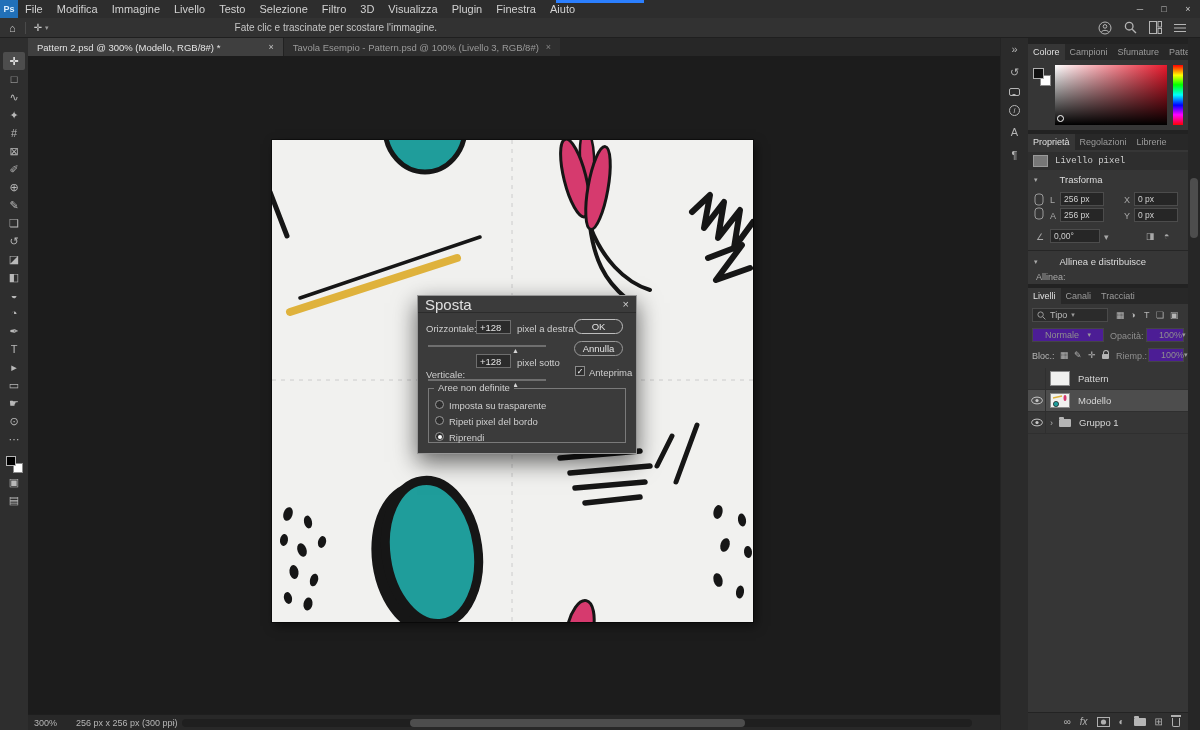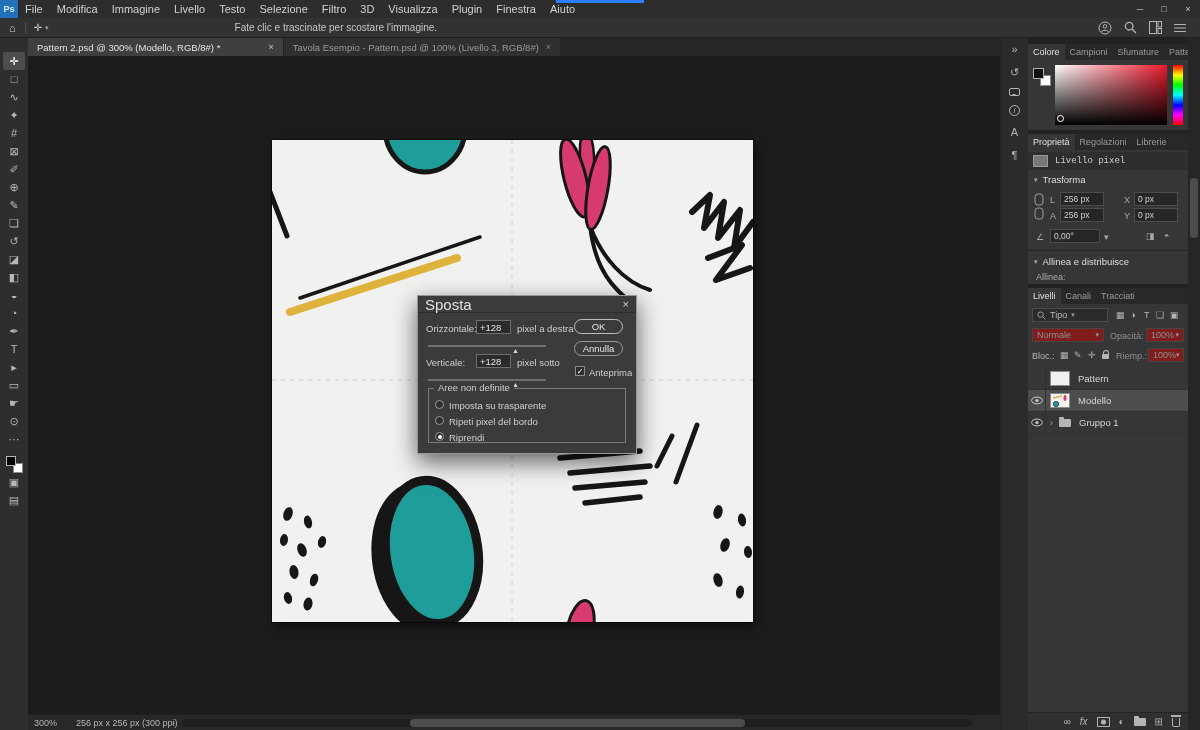--- a/index.html
+++ b/index.html
@@ -101,33 +101,33 @@
   .cp-grad { position:absolute; left:27px; top:21px; width:112px; height:60px;
              background:linear-gradient(to bottom, rgba(0,0,0,0), #000000), linear-gradient(to right, #ffffff, #e8192c); }
   .cp-cursor { position:absolute; left:2px; bottom:3px; width:7px; height:7px; border:1px solid #ffffff; border-radius:50%; }
   .cp-hue { position:absolute; left:145px; top:21px; width:10px; height:60px;
             background:linear-gradient(to bottom, #ff0000, #ffff00 17%, #00ff00 33%, #00ffff 50%, #0000ff 67%, #ff00ff 83%, #ff0000); }
 
   .pp-layerrow { position:absolute; left:0; top:18px; width:160px; height:18px; background:#2e2e2e;
                  display:flex; align-items:center; gap:7px; padding-left:5px;font-family:Liberation Mono, monospace; }
   .pp-thumbicon { width:15px; height:12px; background:#777777; border:1px solid #999999; }
   .pp-text { font-size:9px; color:#cccccc; }
-  .pp-header { position:absolute; left:6px; display:flex; gap:5px; align-items:center; font-size:9.5px; color:#dddddd; }
+  .pp-header { position:absolute; left:6px; display:flex; gap:22px; align-items:center; font-size:9.5px; color:#dddddd; }
   .chev { font-size:7px; color:#aaaaaa; }
   .pp-lab { position:absolute; font-size:9px; color:#a8a8a8; }
   .pp-input { position:absolute; width:44px; height:14px; background:#262626; border:1px solid #4c4c4c;
               color:#cfcfcf; font-size:8.5px; line-height:12px; padding:0 3px; }
   .pp-divider { position:absolute; left:0; width:160px; height:1px; background:#262626; }
   .pp-flip { position:absolute; font-size:9px; color:#a8a8a8; }
 
   .lp-search { position:absolute; left:4px; top:20px; width:76px; height:14px; background:#2b2b2b; border:1px solid #4a4a4a;
                display:flex; align-items:center; gap:4px; padding:0 4px; color:#bbbbbb; font-size:9px; }
   .lp-ficon { position:absolute; top:22px; font-size:9px; color:#b5b5b5; }
-  .lp-select { position:absolute; height:14px; background:#7f1d1d; border:1px solid #454545; color:#8f8f8f;
-               font-size:9px; line-height:12px; padding:0 4px; display:flex; justify-content:space-between; align-items:flex-end; }
+  .lp-select { position:absolute; height:14px; background:#4c1d95; border:1px solid #454545; color:#8f8f8f;
+               font-size:9px; line-height:12px; padding:0 12px; display:flex; justify-content:space-between; align-items:flex-end; }
   .lp-rowlab { position:absolute; font-size:9px; color:#b5b5b5; }
   .mini-lock { position:relative; width:7px; height:5px; background:#b5b5b5; border-radius:1px; margin-top:4px; }
   .mini-lock::before { content:''; position:absolute; left:1px; top:-4px; width:4px; height:4px;
                        border:1px solid #b5b5b5; border-bottom:none; border-radius:3px 3px 0 0; }
   .layer-row { position:absolute; left:0; width:160px; height:22px; display:flex; align-items:center; border-bottom:1px solid #2f2f2f; }
   .layer-row.sel { background:#4d4d4d; }
   .lp-eyecell { width:18px; height:22px; border-right:1px solid #2f2f2f; display:grid; place-items:center; }
   .lp-thumb { width:20px; height:15px; background:#f1f1ef; border:1px solid #8a8a8a; margin-left:4px; }
   .lp-name { font-size:9.5px; color:#d6d6d6; margin-left:8px; }
   .lp-chev { font-size:9px; color:#b0b0b0; margin-left:4px; }
@@ -321,21 +321,21 @@
       </div>
 
       <span class="dlg-label" style="left:8px;top:27px">Orizzontale:</span>
       <input type="text" class="dlg-input" style="left: 58px; top: 24px;" value="+128">
       <span class="dlg-label" style="left:99px;top:27px">pixel a destra</span>
       <button class="dlg-btn primary" style="left:156px;top:23px">OK</button>
       <div class="dlg-slider" style="left:10px;top:49px;width:118px">
         <span class="dlg-thumb" style="left:84px">▲</span>
       </div>
 
-      <span class="dlg-label" style="left:8px;top:61px">Verticale:</span>
+      <span class="dlg-label" style="left:8px;top:73px">Verticale:</span>
       <input type="text" class="dlg-input" style="left: 58px; top: 58px;" value="+128">
       <span class="dlg-label" style="left:99px;top:61px">pixel sotto</span>
       <button class="dlg-btn" style="left:156px;top:45px">Annulla</button>
       <div class="dlg-slider" style="left:10px;top:83px;width:118px">
         <span class="dlg-thumb" style="left:84px">▲</span>
       </div>
 
       <span class="dlg-check" style="left:157px;top:70px">✓</span>
       <span class="dlg-label" style="left:171px;top:71px">Anteprima</span>
 

